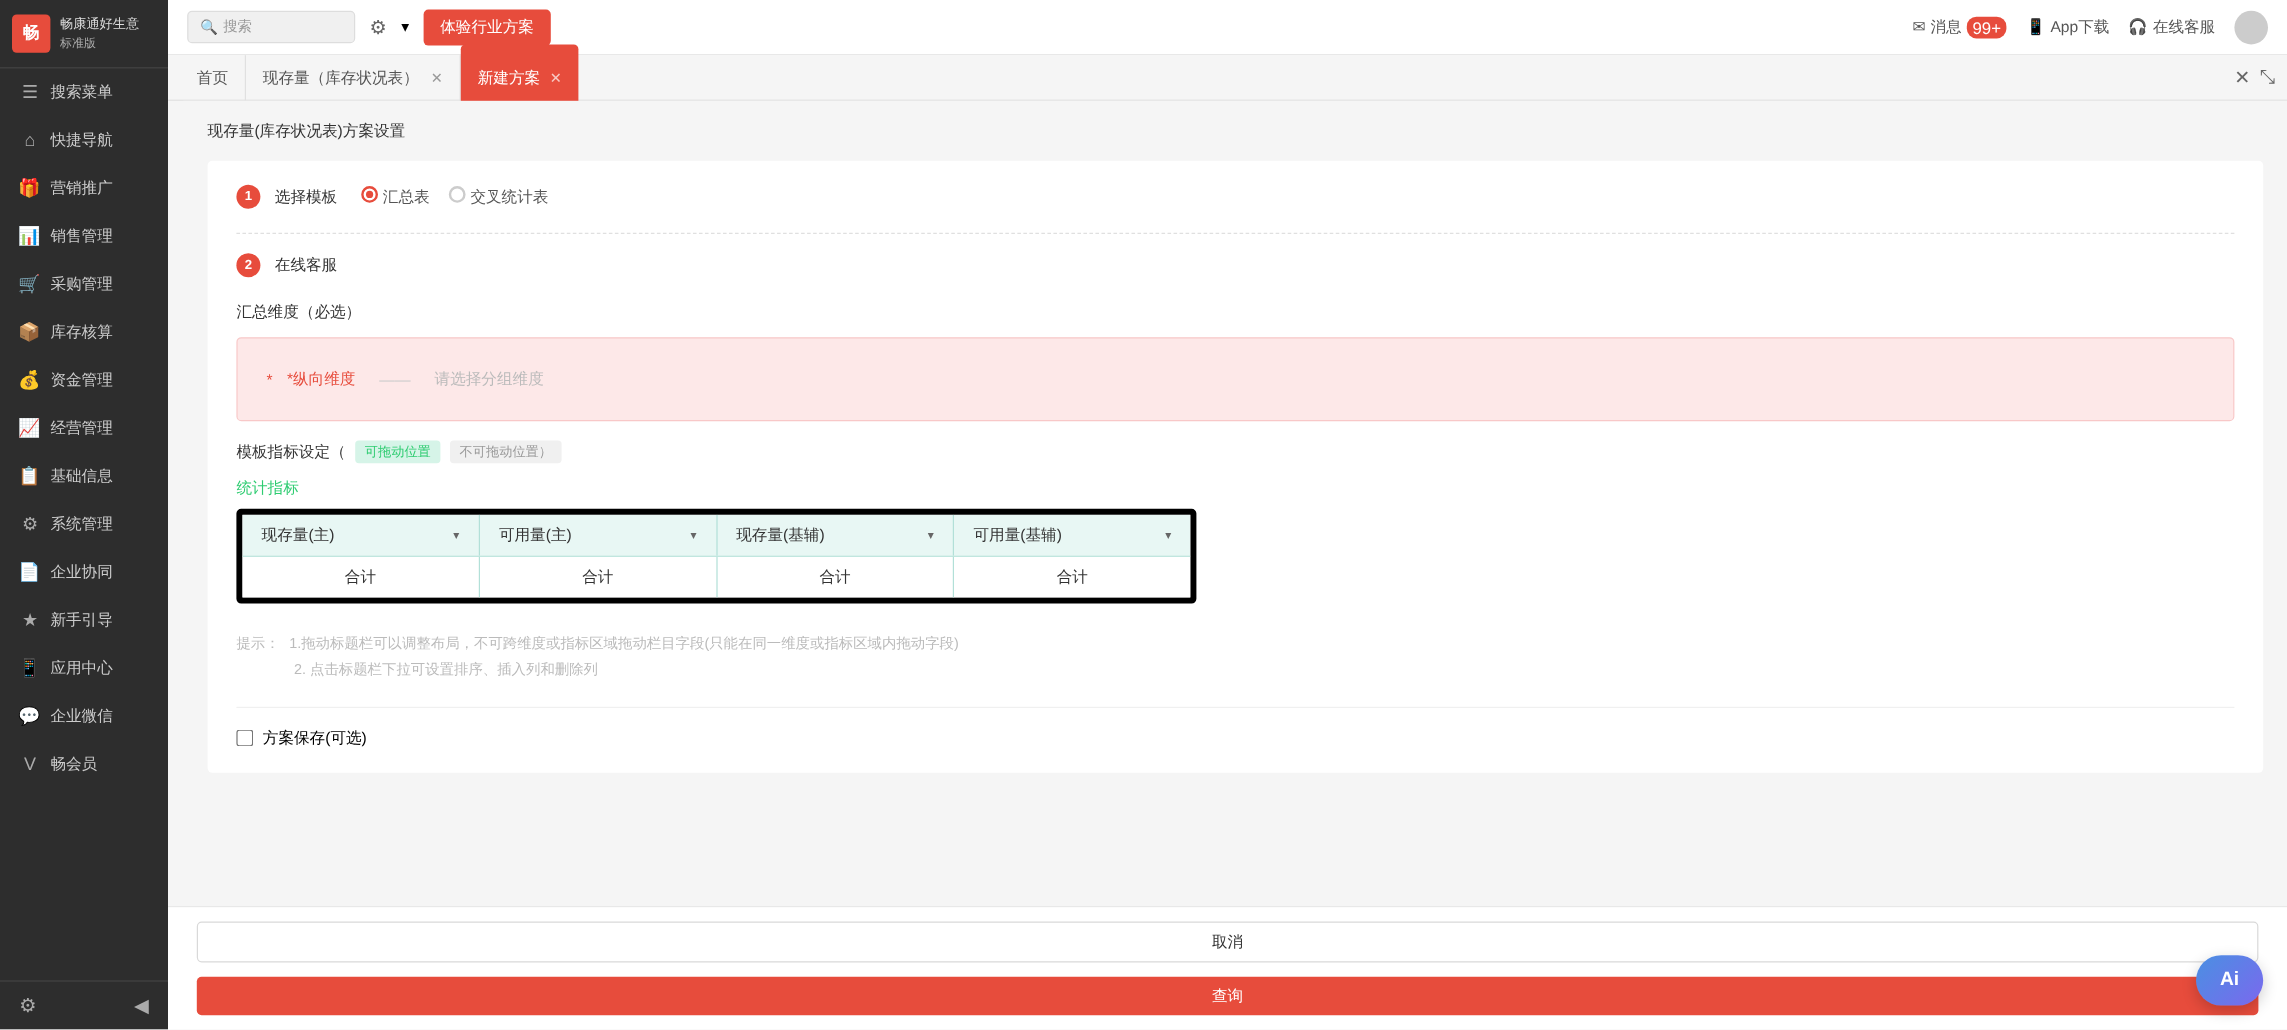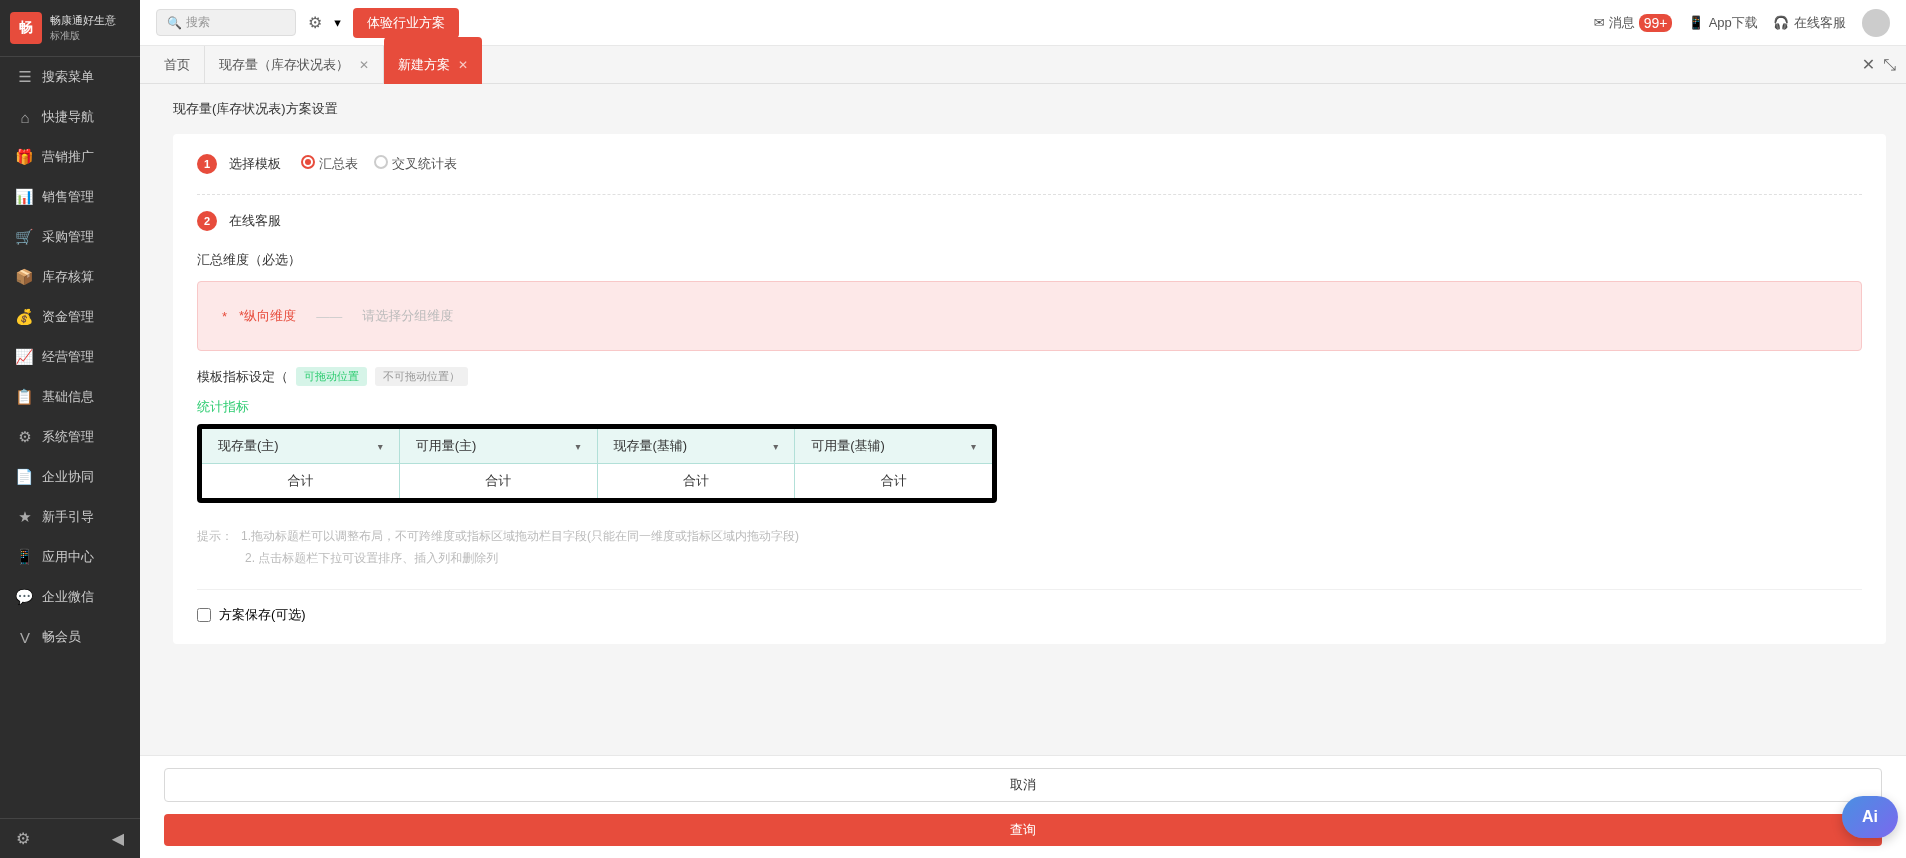--- a/index.html
+++ b/index.html
@@ -329,21 +329,21 @@
       padding: 7px 24px;
       font-size: 13px;
       cursor: pointer;
       color: #fff;
     }
 
     
     .ai-bubble {
       position: fixed;
       bottom: 20px;
-      right: 8px;
+      right: 20px;
       background: linear-gradient(135deg, #4a90e2, #7b68ee);
       color: white;
       border-radius: 50px;
       padding: 12px 20px;
       font-size: 16px;
       font-weight: bold;
       cursor: pointer;
       box-shadow: 0 4px 12px rgba(0,0,0,0.2);
       display: flex;
       align-items: center;

